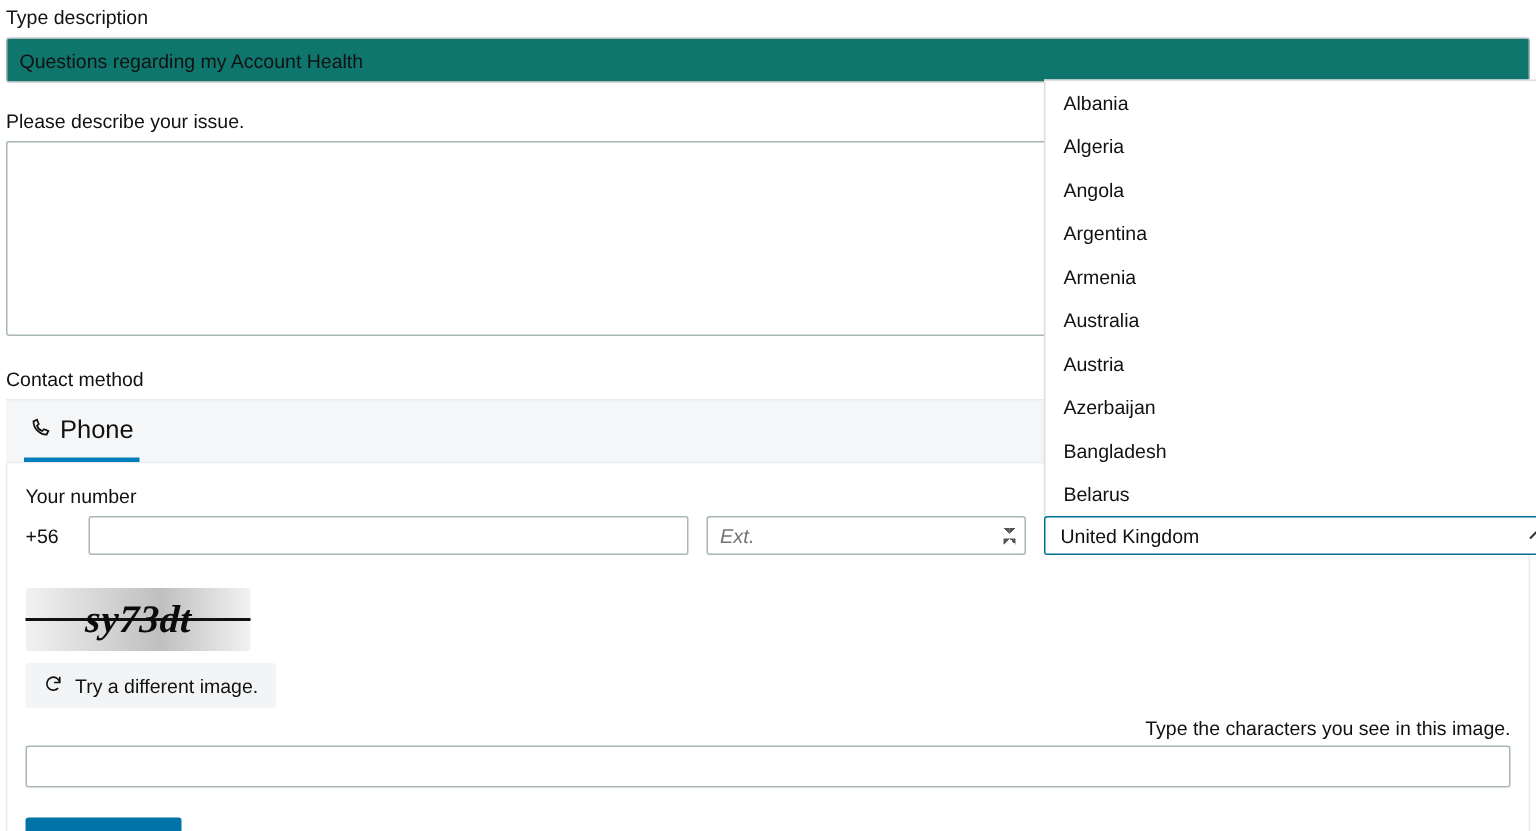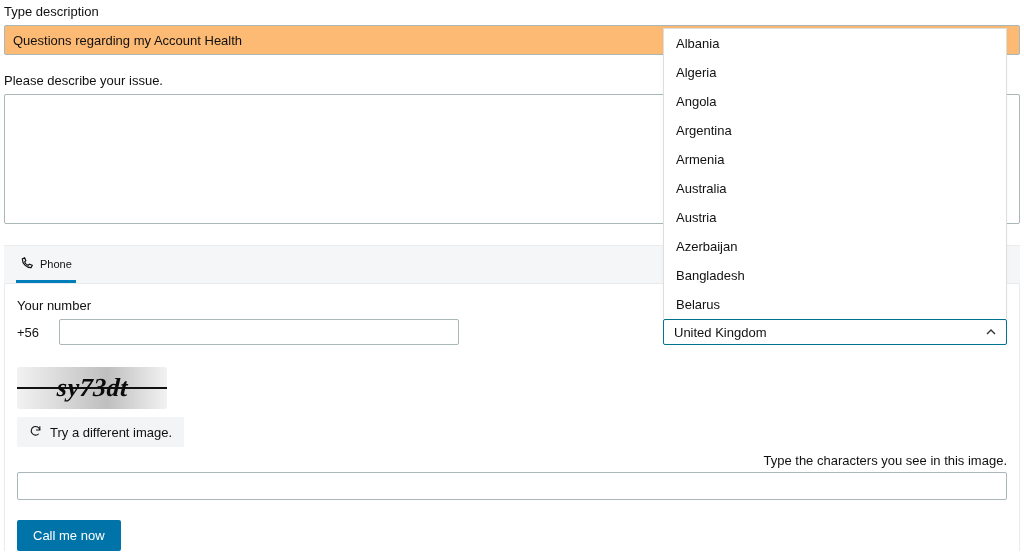--- a/index.html
+++ b/index.html
@@ -18,21 +18,21 @@
     color: #111;
     margin: 0 0 6px 0;
   }
   .input-text {
     width: 100%;
     border: 1px solid #aab7b8;
     border-radius: 2px;
     padding: 6px 8px;
     font-size: 13px;
     color: #111;
-    background: #fdba74;
+    background: #0f766e;
     height: 30px;
   }
   .textarea-issue {
     width: 100%;
     border: 1px solid #aab7b8;
     border-radius: 2px;
     background: #fff;
     height: 130px;
     resize: none;
   }
@@ -43,21 +43,21 @@
     border-bottom: 1px solid #e9ebed;
     padding: 0 12px;
   }
   .tab {
     display: inline-flex;
     align-items: center;
     gap: 6px;
     padding: 10px 4px 8px;
     border-bottom: 3px solid #007eb9;
     color: #111;
-    font-size: 11px;
+    font-size: 17px;
     cursor: pointer;
     justify-content: flex-end;
   }
   .tab svg { width: 14px; height: 14px; }
   .methodbody {
     background: #fff;
     padding: 14px 12px 0 12px;
     border-left: 1px solid #e9ebed;
     border-right: 1px solid #e9ebed;
   }
@@ -168,39 +168,41 @@
   <div class="field-label">Type description</div>
   <input class="input-text" type="text" value="Questions regarding my Account Health" style="">
 
   <div class="section-spacer"></div>
 
   <div class="field-label">Please describe your issue.</div>
   <textarea class="textarea-issue" style=""></textarea>
 
   <div class="section-spacer"></div>
 
+  <div class="field-label">Contact method</div>
 
   <div class="tabs-wrap">
     <div class="tab">
       <span>
         <svg viewBox="0 0 24 24" fill="none" stroke="#111" stroke-width="2">
           <path d="M4 5c0 8 7 15 15 15l2-4-5-2-2 2c-3-1-5-3-6-6l2-2-2-5L4 5z"></path>
         </svg>
       </span>
       <span>Phone</span>
     </div>
   </div>
 
   <div class="methodbody">
 
     <div class="field-label">Your number</div>
 
     <div class="num-row">
       <span class="dialcode">+56</span>
       <input class="num-input" type="text" style="">
+      <input class="ext-input" type="text" placeholder="Ext." style="">
 
       <div class="country-wrap">
         <div class="country-dropdown" id="country-dropdown">
             <div class="country-opt">Albania</div>
             <div class="country-opt">Algeria</div>
             <div class="country-opt">Angola</div>
             <div class="country-opt">Argentina</div>
             <div class="country-opt">Armenia</div>
             <div class="country-opt">Australia</div>
             <div class="country-opt">Austria</div>

